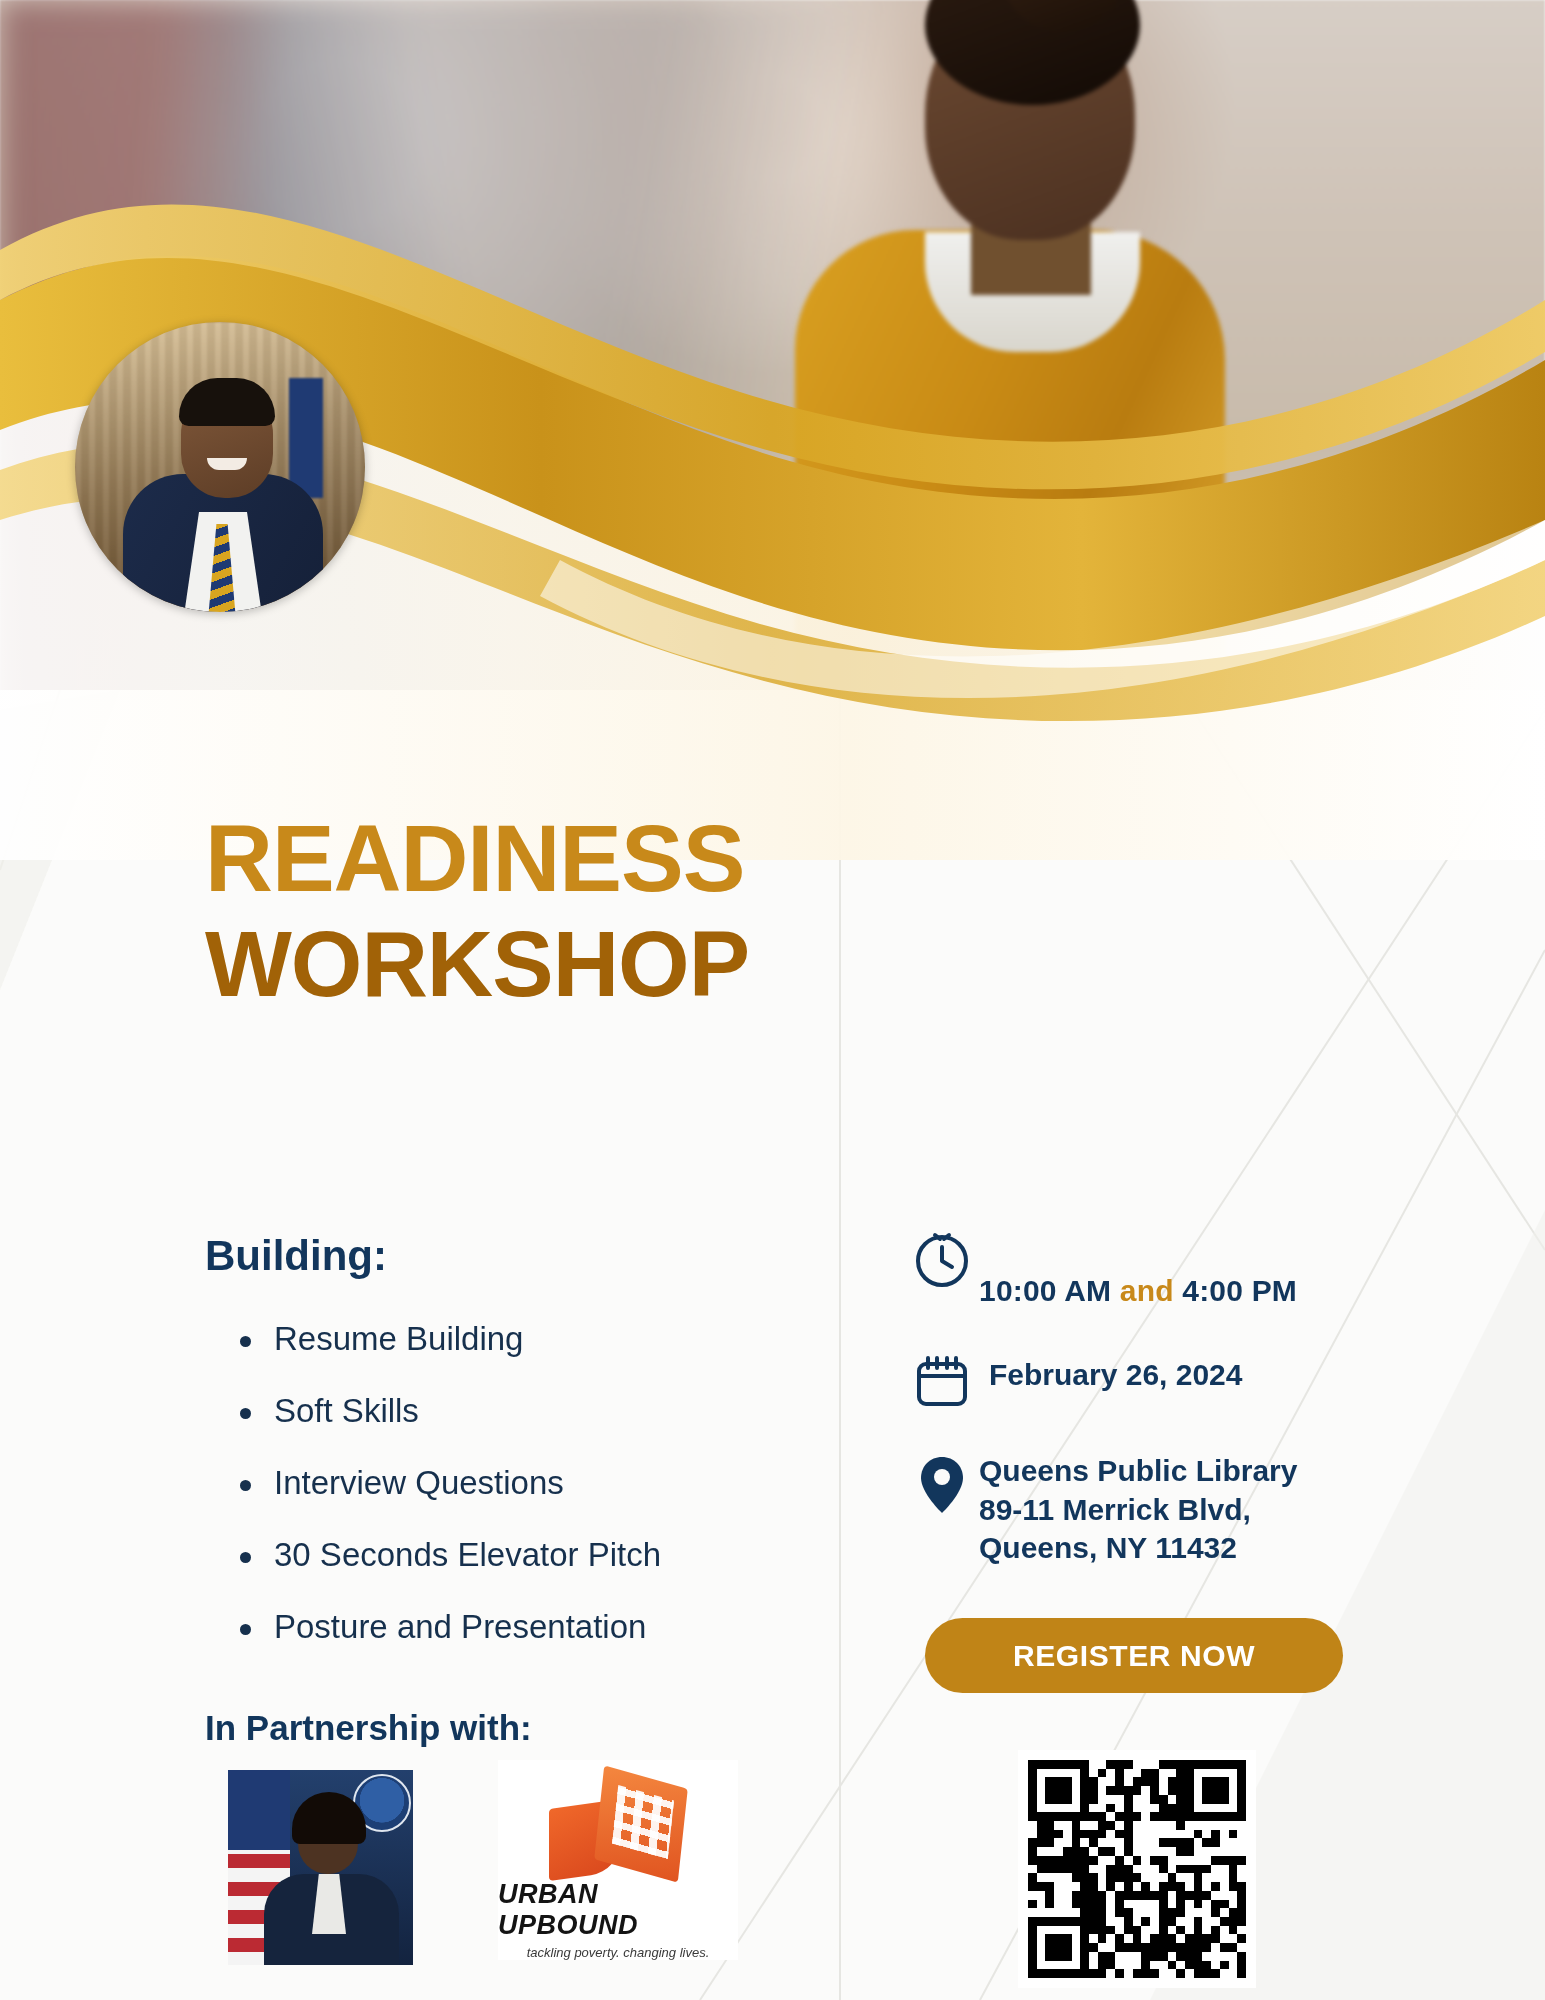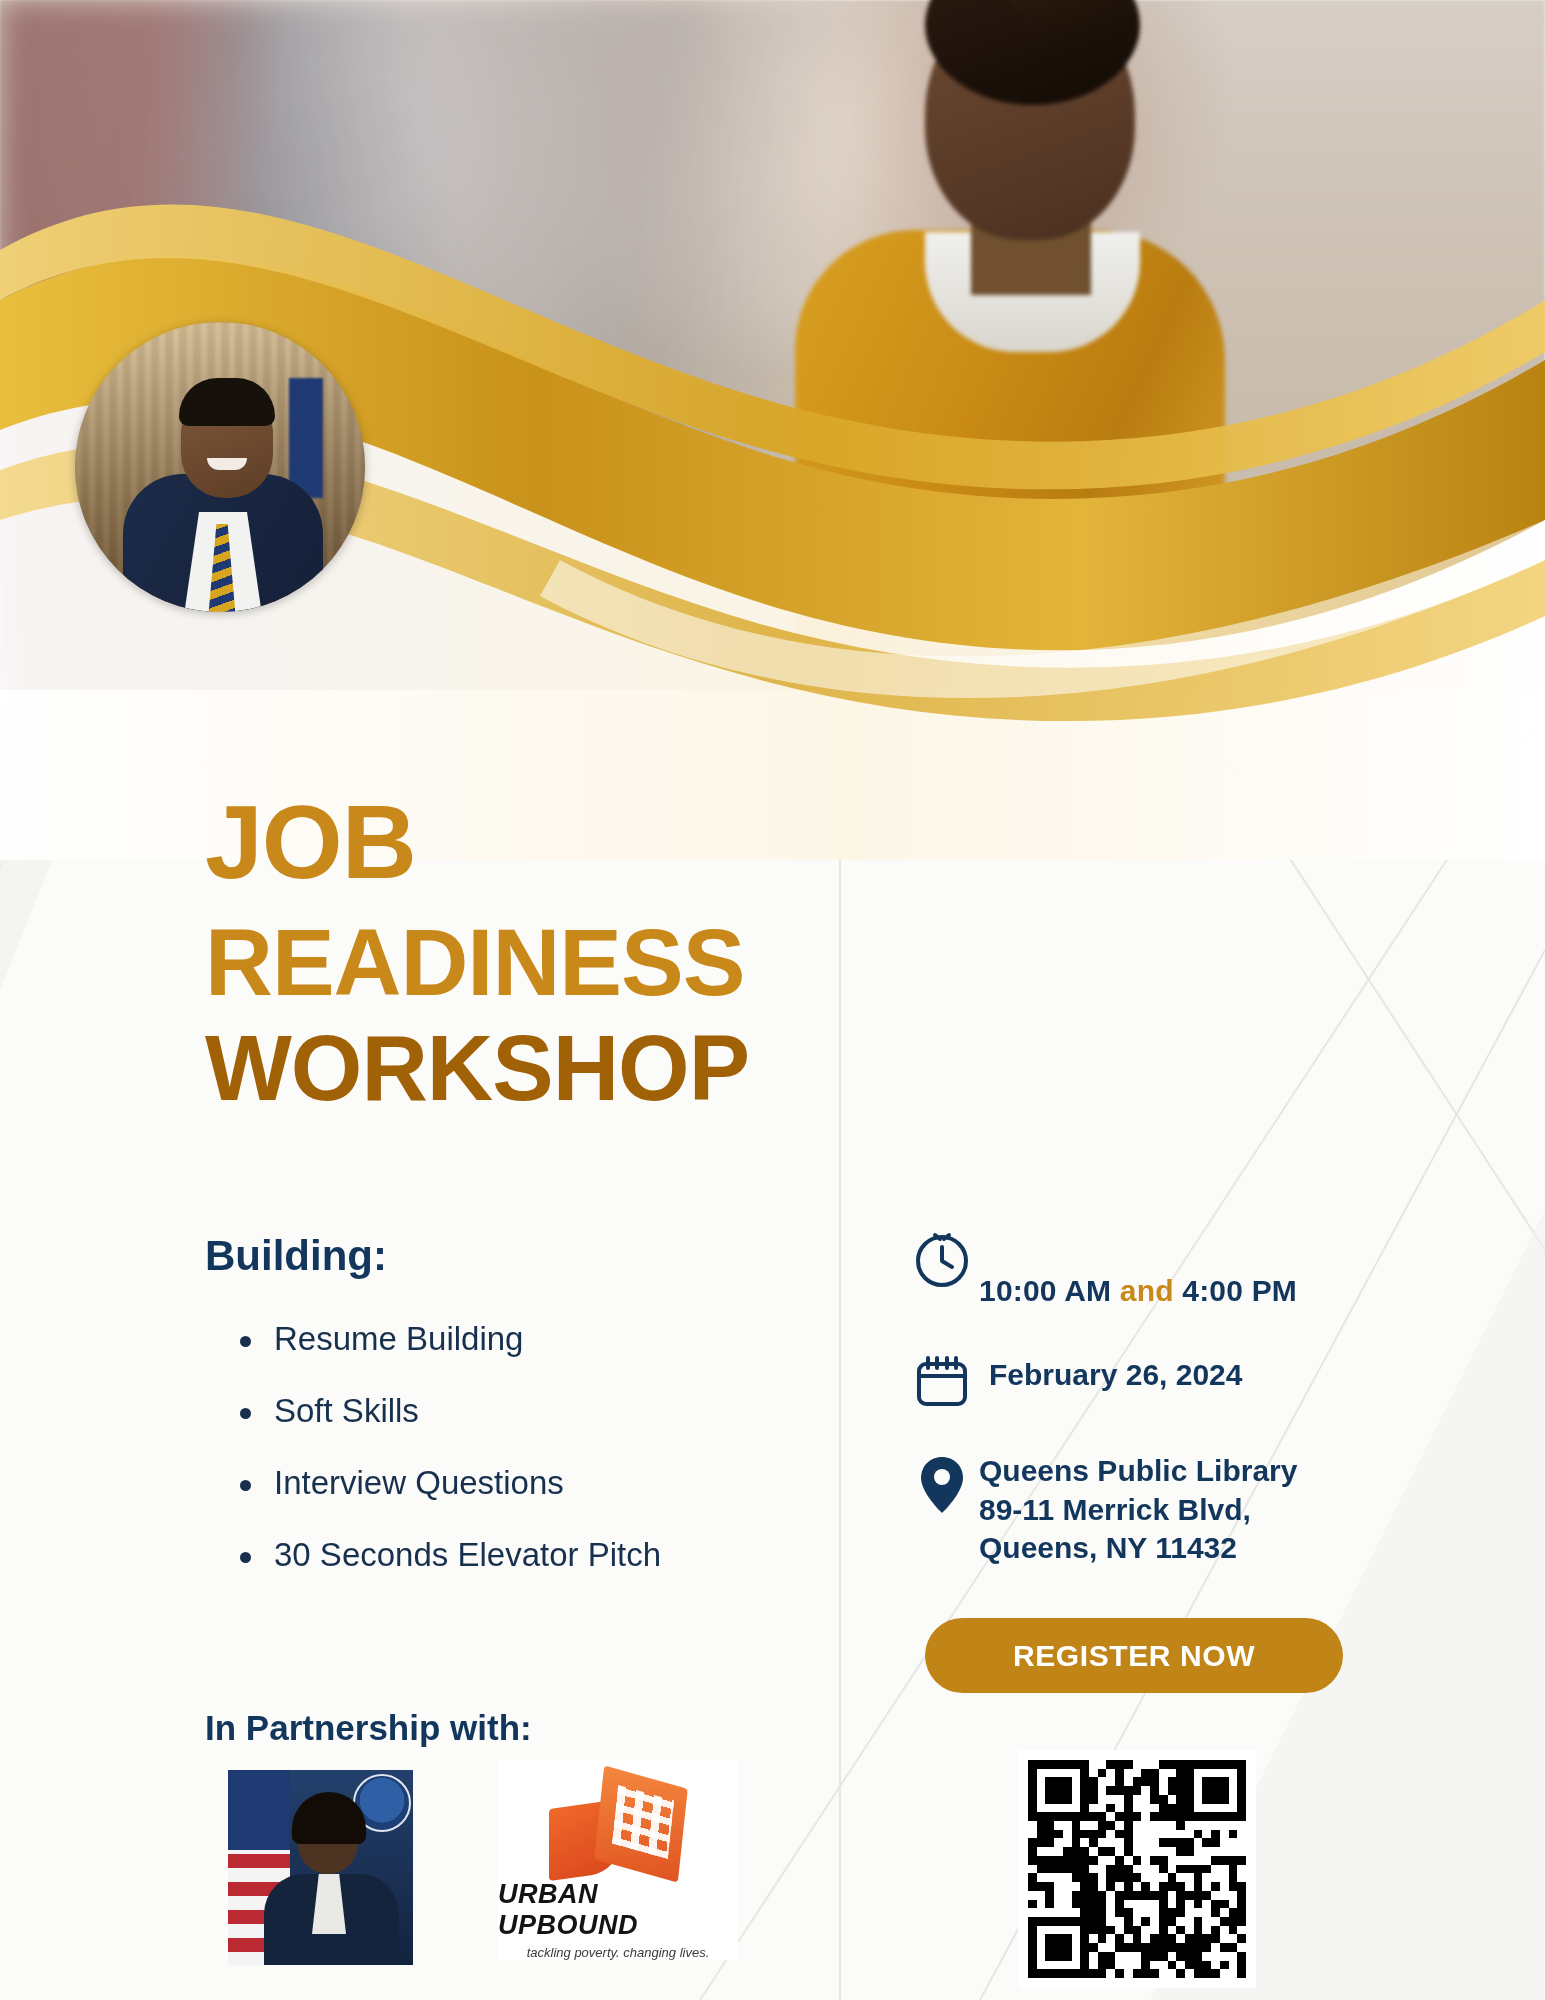--- a/index.html
+++ b/index.html
@@ -516,31 +516,31 @@
     <div class="suit"></div>
     <div class="shirt"></div>
     <div class="tie"></div>
     <div class="face"></div>
     <div class="hairc"></div>
     <div class="smile"></div>
   </div>
 
 
   <div class="title">
-    <span class="l1">JOB</span>
     <span class="l2">READINESS</span>
     <span class="l3">WORKSHOP</span>
   </div>
 
   <div class="benefits-head">Building:</div>
   <ul class="benefits-list">
     <li>Resume Building</li>
     <li>Soft Skills</li>
     <li>Interview Questions</li>
     <li>30 Seconds Elevator Pitch</li>
+    <li>Posture and Presentation</li>
   </ul>
 
   <div class="partner-head">In Partnership with:</div>
 
   <div class="logo-councilwoman">
     <div class="flag"></div>
     <div class="flagblue2"></div>
     <div class="nyc"></div>
     <div class="person-body"></div>
     <div class="person-shirt"></div>

